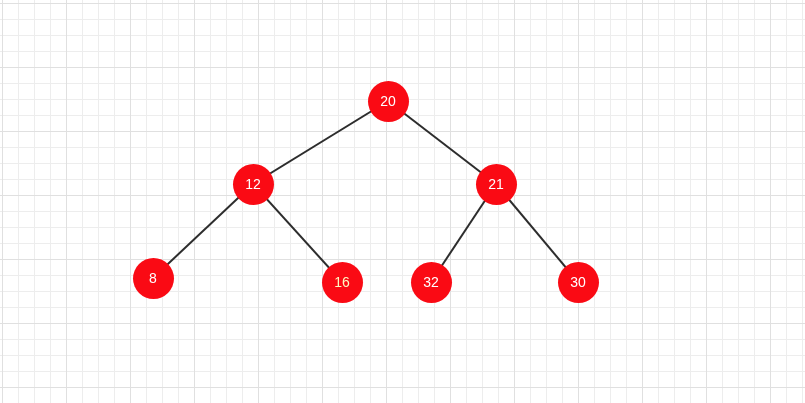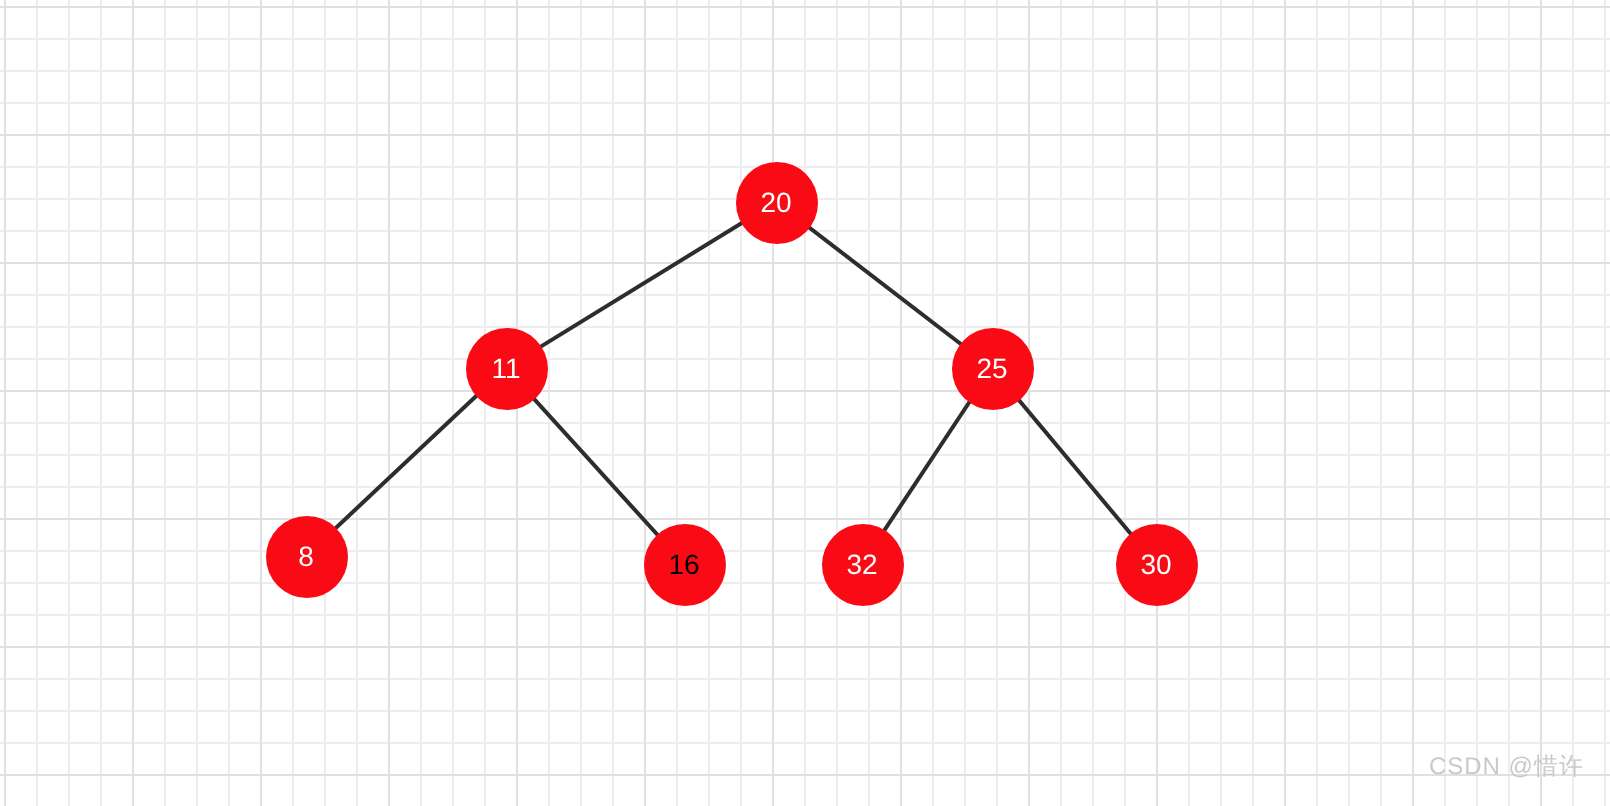--- a/index.html
+++ b/index.html
@@ -60,21 +60,20 @@
   <svg class="edges-layer" id="edges-layer" xmlns="http://www.w3.org/2000/svg" width="805" height="403" viewBox="0 0 805 403">
       <line x1="388" y1="101" x2="253" y2="184" stroke="#2d2d2d" stroke-width="2"></line>
       <line x1="388" y1="101" x2="496" y2="184" stroke="#2d2d2d" stroke-width="2"></line>
       <line x1="253" y1="184" x2="153" y2="278" stroke="#2d2d2d" stroke-width="2"></line>
       <line x1="253" y1="184" x2="342" y2="282" stroke="#2d2d2d" stroke-width="2"></line>
       <line x1="496" y1="184" x2="431" y2="282" stroke="#2d2d2d" stroke-width="2"></line>
       <line x1="496" y1="184" x2="578" y2="282" stroke="#2d2d2d" stroke-width="2"></line>
     </svg>
   <div id="nodes-layer">
       <div class="tree-node" style="left: 367.5px; top: 80.5px; background: rgb(250, 10, 20); color: rgb(255, 255, 255);">20</div>
-      <div class="tree-node" style="left: 232.5px; top: 163.5px; background: rgb(250, 10, 20); color: rgb(255, 255, 255);">11</div>
-      <div class="tree-node" style="left: 475.5px; top: 163.5px; background: rgb(250, 10, 20); color: rgb(255, 255, 255);">25</div>
+      <div class="tree-node" style="left: 232.5px; top: 163.5px; background: rgb(250, 10, 20); color: rgb(255, 255, 255);">12</div>
+      <div class="tree-node" style="left: 475.5px; top: 163.5px; background: rgb(250, 10, 20); color: rgb(255, 255, 255);">21</div>
       <div class="tree-node" style="left: 132.5px; top: 257.5px; background: rgb(250, 10, 20); color: rgb(255, 255, 255);">8</div>
-      <div class="tree-node" style="left: 321.5px; top: 261.5px; background: rgb(250, 10, 20); color: #000000;">16</div>
+      <div class="tree-node" style="left: 321.5px; top: 261.5px; background: rgb(250, 10, 20); color: #fef9c3;">16</div>
       <div class="tree-node" style="left: 410.5px; top: 261.5px; background: rgb(250, 10, 20); color: rgb(255, 255, 255);">32</div>
       <div class="tree-node" style="left: 557.5px; top: 261.5px; background: rgb(250, 10, 20); color: #ffffff;">30</div>
     </div>
-  <div class="watermark" style="color: rgb(201, 201, 201);">CSDN @惜许</div>
 </div>
 
 </body></html>

